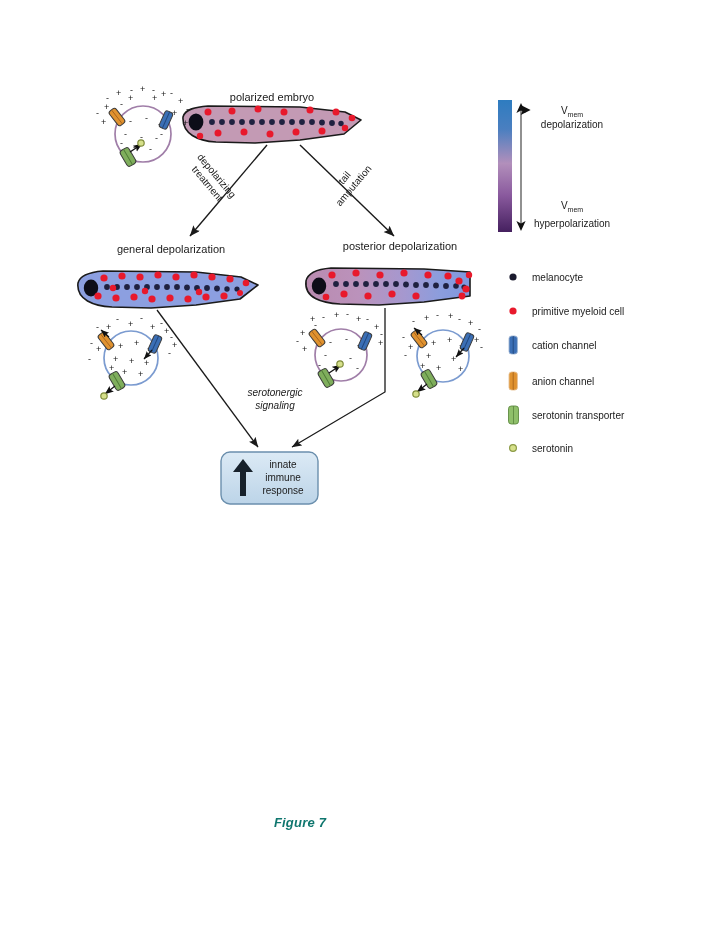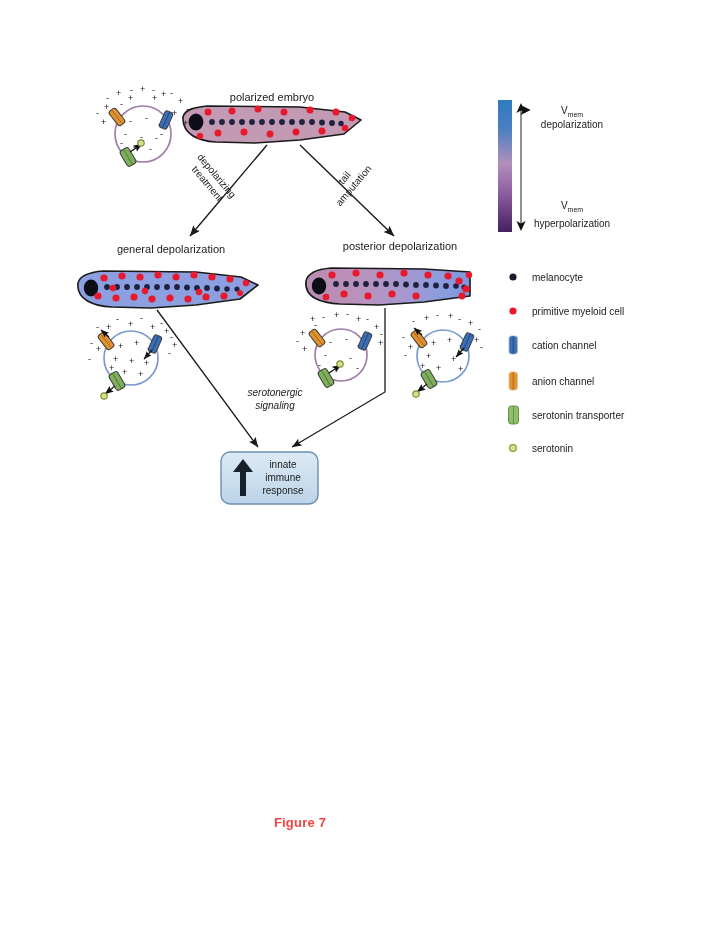--- a/index.html
+++ b/index.html
@@ -39,22 +39,23 @@
   .sub { font-size: 7px; }
   .caption {
     position: absolute;
     left: 0;
     top: 815px;
     width: 600px;
     text-align: center;
     font-size: 13px;
     font-weight: bold;
     font-family: "Liberation Sans", sans-serif;
-    color: #ef4444;
+    color: #0f766e;
     letter-spacing: 0.2px;
+    font-style: italic;
   }
 </style>
 </head>
 <body>
 
 <div id="figure-root">
 
 <svg class="fig" viewBox="0 0 720 931" xmlns="http://www.w3.org/2000/svg">
   <defs>
 

